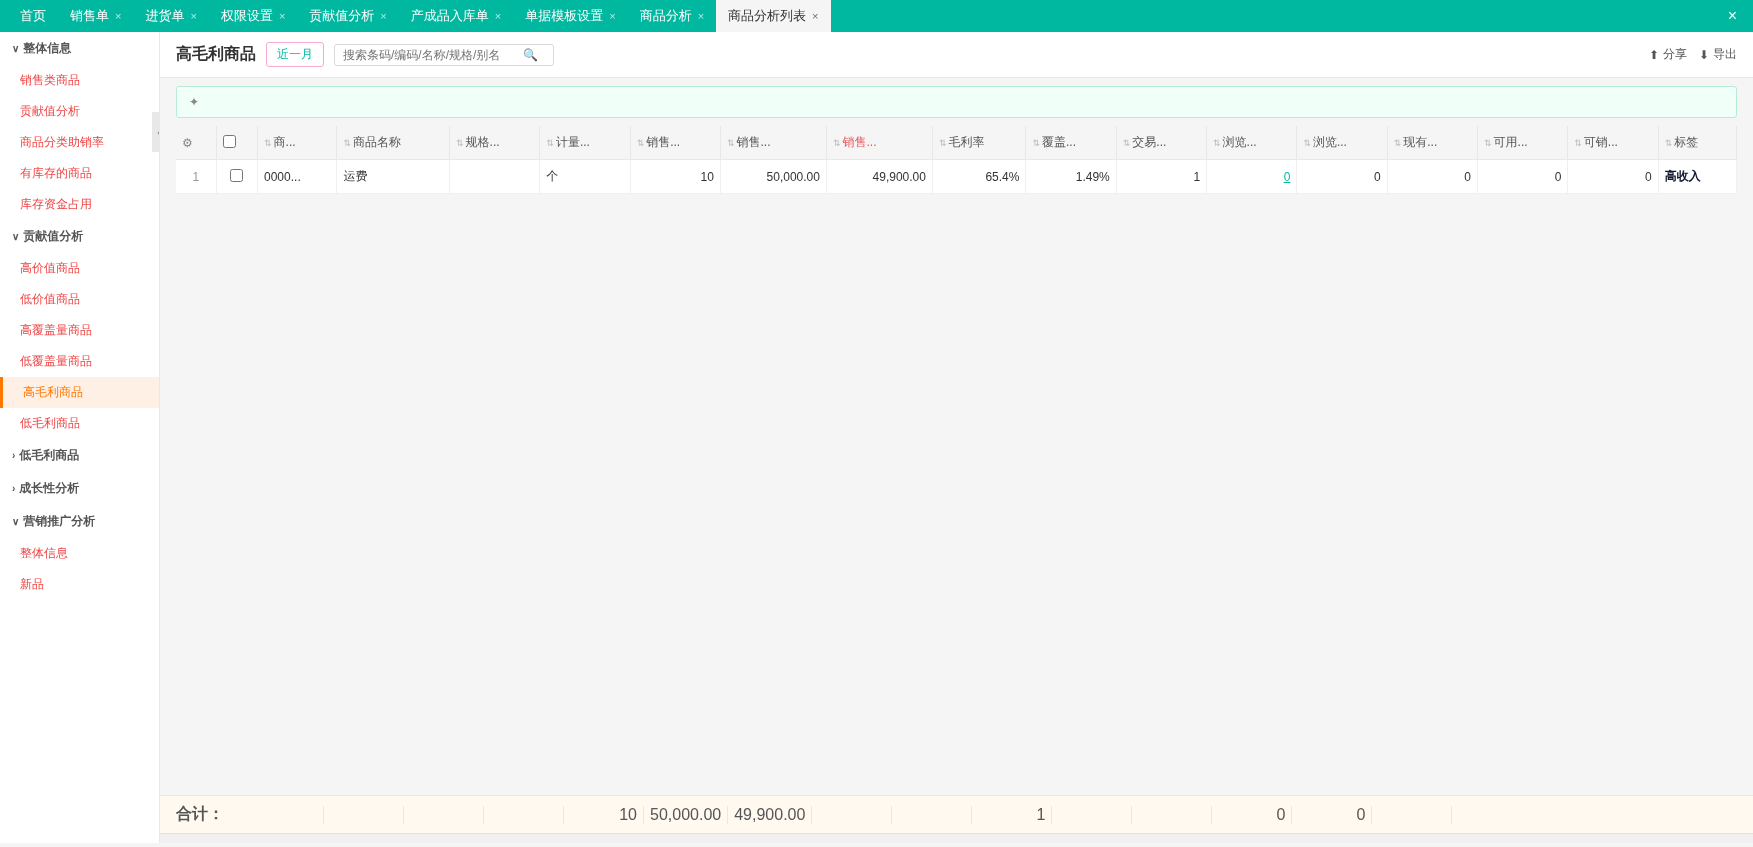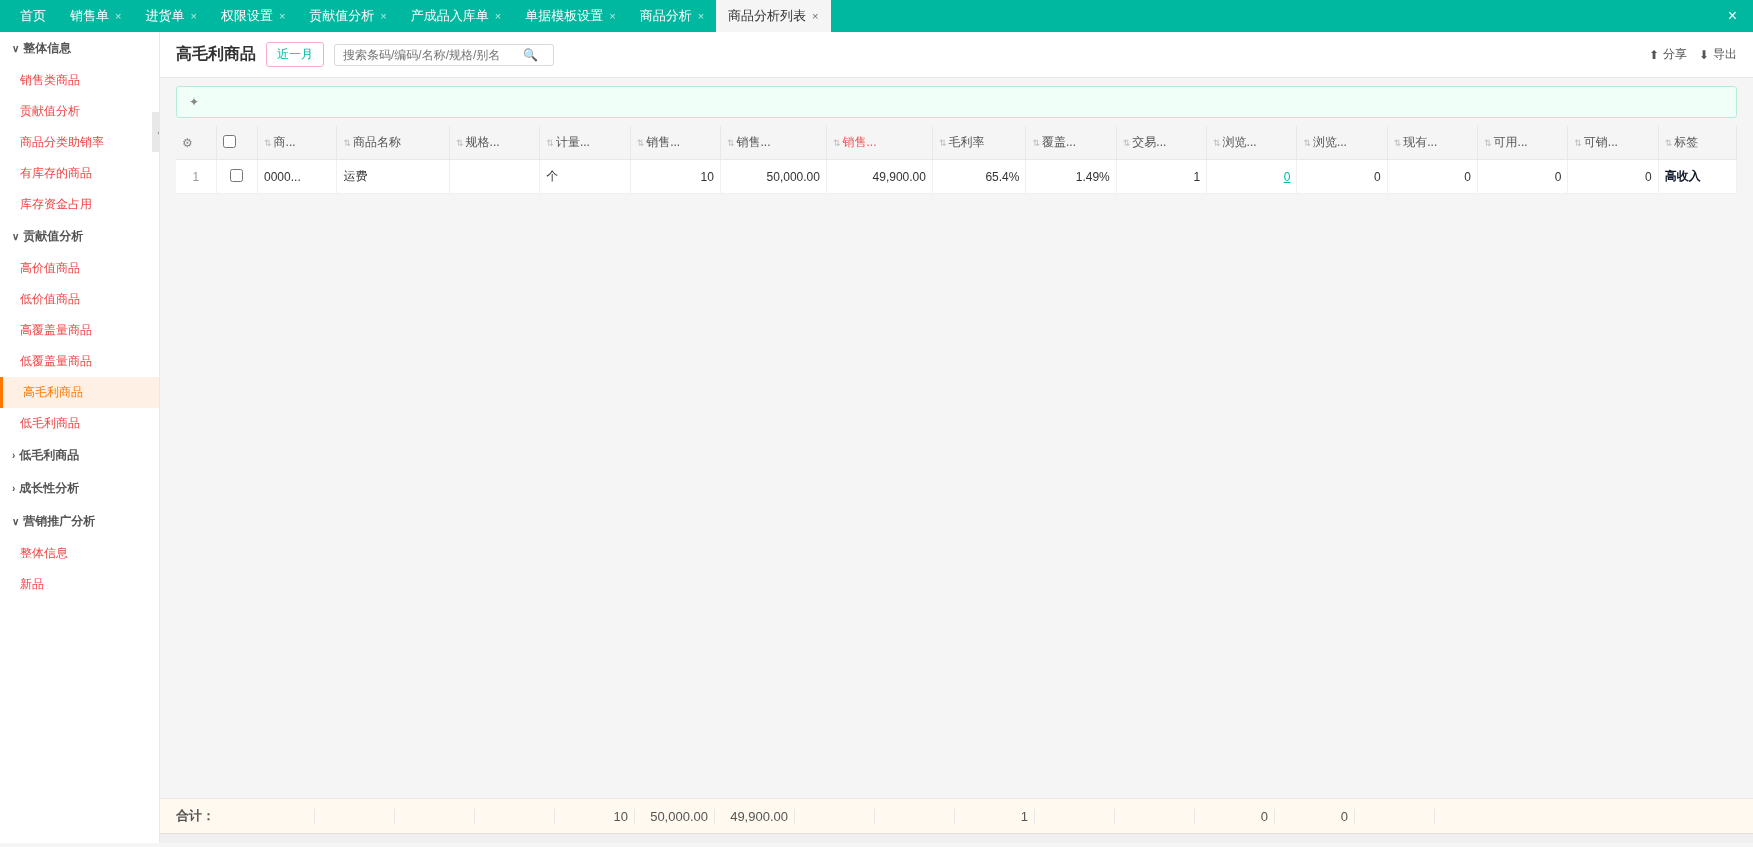--- a/index.html
+++ b/index.html
@@ -211,21 +211,21 @@
     .row-num { color: #999; text-align: center; }
     .checkbox-cell { text-align: center; }
 
     
     .footer-bar {
       display: flex;
       align-items: center;
       padding: 8px 16px;
       background: #fff9f0;
       border-top: 1px solid #e8e8e8;
-      font-size: 13px;
+      font-size: 16px;
       color: #555;
       flex-shrink: 0;
     }
     .footer-bar .total-label { font-weight: bold; margin-right: 20px; }
     .footer-cells {
       display: flex;
       gap: 0;
       flex: 1;
     }
     .footer-cell {

